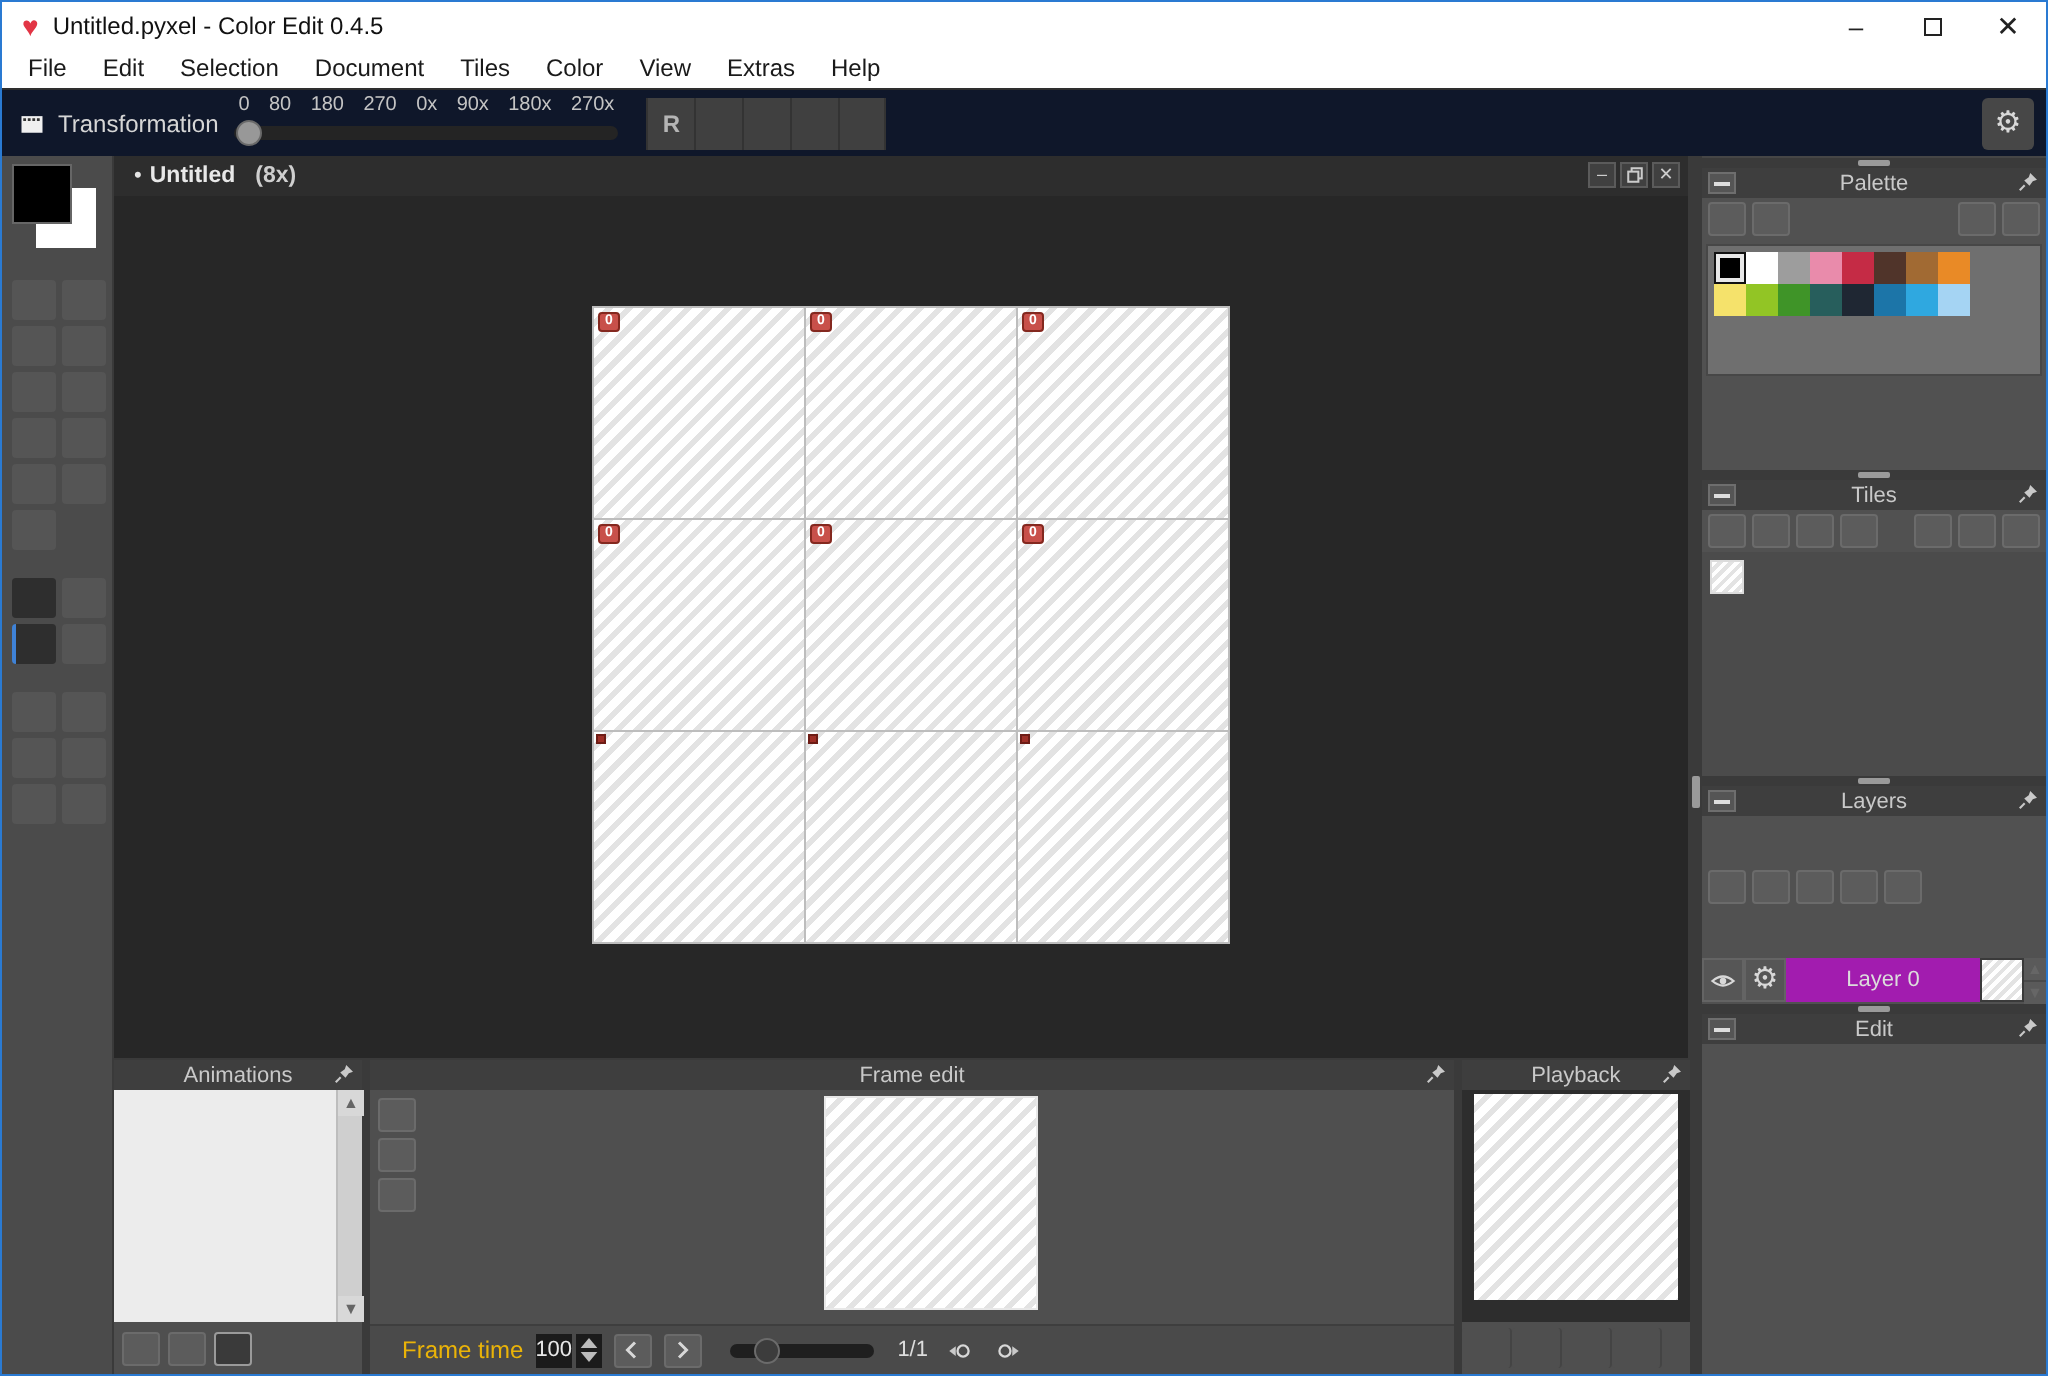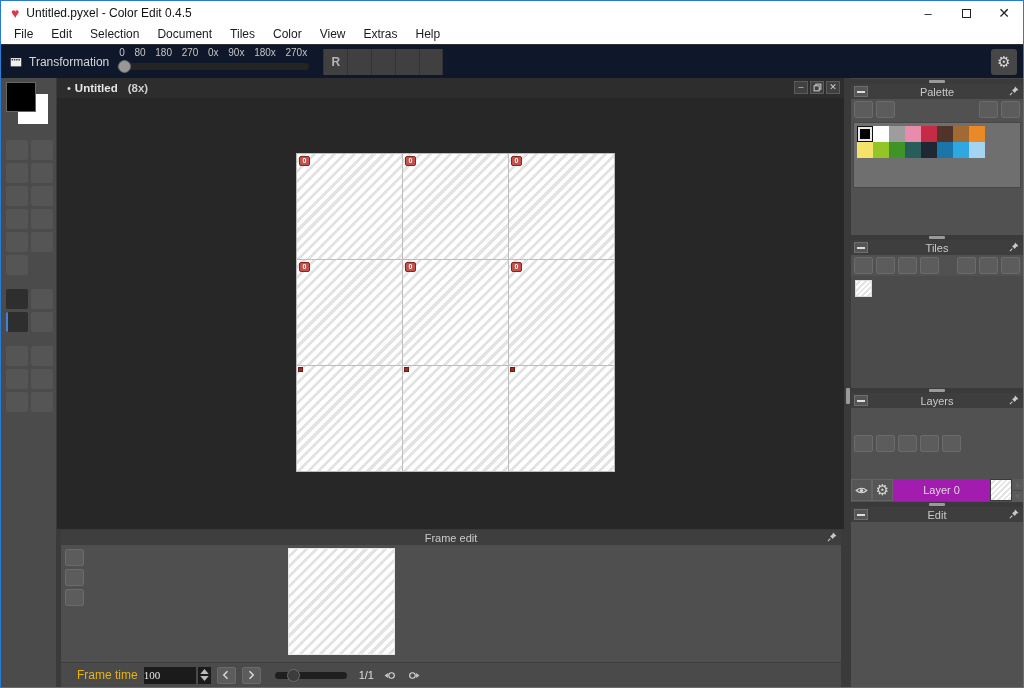--- a/index.html
+++ b/index.html
@@ -86,21 +86,21 @@
   .scroll-arrow{position:absolute;left:0;width:13px;height:13px;background:#d8d8d8;display:flex;align-items:center;justify-content:center;color:#666;font-size:8px;}
   .anim-toolbar{height:26px;display:flex;align-items:center;gap:4px;padding-left:4px;background:#4f4f4f;flex:0 0 auto;}
   .p-btn.selected{background:#3a3a3a;border:1px solid #9a9a9a;}
 
   .frame-panel{flex:1;min-width:0;}
   .frame-content{flex:1;position:relative;background:#4f4f4f;min-height:0;}
   .frame-side{position:absolute;left:4px;top:4px;display:flex;flex-direction:column;gap:3px;}
   .frame-img{position:absolute;left:227px;top:3px;width:107px;height:107px;border:1px solid #e8e8e8;}
   .frame-bar{height:25px;background:#4a4a4a;border-top:1px solid #3e3e3e;display:flex;align-items:center;gap:6px;padding-left:16px;flex:0 0 auto;}
   .fb-label{font-size:12px;color:#eab308;}
-  .ft-input{width:52px;height:17px;background:#1b1b1b;color:#e8e8e8;font-size:11px;display:flex;align-items:center;padding-left:0;font-family:Liberation Serif, serif;}
+  .ft-input{width:18px;height:17px;background:#1b1b1b;color:#e8e8e8;font-size:11px;display:flex;align-items:center;padding-left:0;}
   .ft-spin{width:13px;height:17px;background:#1b1b1b;display:flex;flex-direction:column;align-items:center;justify-content:center;gap:2px;margin-left:-4px;}
   .fb-slider{width:72px;height:7px;background:#1f1f1f;border-radius:4px;position:relative;margin-left:8px;}
   .fb-thumb{position:absolute;left:12px;top:-3px;width:13px;height:13px;border-radius:50%;background:#3c3c3c;border:1px solid #6b6b6b;}
   .fb-count{font-size:11px;color:#ddd;margin-left:6px;text-align:center;}
 
   .play-panel{width:114px;flex:0 0 auto;}
   .play-content{flex:1;position:relative;background:#2d2d2d;min-height:0;}
   .play-img{position:absolute;left:6px;top:2px;width:102px;height:103px;}
   .play-toolbar{height:26px;background:#4f4f4f;display:flex;align-items:center;flex:0 0 auto;}
   .play-toolbar .p-btn{width:25px;height:20px;background:#4f4f4f;border:none;border-right:1px solid #444;}
@@ -370,20 +370,48 @@
                 <span class="tile-dot"></span>
               </div>
               <div class="tile-cell stripes">
                 <span class="tile-dot"></span>
               </div>
             </div>
         </div>
       </div>
 
       <div class="bottom-row">
+        <div class="panel anim-panel">
+          <div class="panel-header">
+            <span class="panel-title">Animations</span>
+            <span class="ph-pin ic">
+                <svg width="12" height="12" viewBox="0 0 16 16">
+                  <path d="M9.5 2l4.5 4.5-2.8 1L9 10.5 5.5 7l3-2.2z" fill="#c9c9c9"></path>
+                  <path d="M5.8 10.2L2.5 13.5" stroke="#c9c9c9" stroke-width="1.4"></path>
+                </svg>
+              </span>
+          </div>
+          <div class="anim-content">
+            <div class="anim-scroll">
+              <div class="scroll-arrow" style="top:0;">▲</div>
+              <div class="scroll-arrow" style="bottom:0;">▼</div>
+            </div>
+          </div>
+          <div class="anim-toolbar" id="animToolbar">
+              <div class="p-btn">
+                <span class="ic"></span>
+              </div>
+              <div class="p-btn">
+                <span class="ic"></span>
+              </div>
+              <div class="p-btn selected">
+                <span class="ic"></span>
+              </div>
+            </div>
+        </div>
         <div class="h-div"></div>
 
         <div class="panel frame-panel">
           <div class="panel-header">
             <span class="panel-title">Frame edit</span>
             <span class="ph-pin ic">
                 <svg width="12" height="12" viewBox="0 0 16 16">
                   <path d="M9.5 2l4.5 4.5-2.8 1L9 10.5 5.5 7l3-2.2z" fill="#c9c9c9"></path>
                   <path d="M5.8 10.2L2.5 13.5" stroke="#c9c9c9" stroke-width="1.4"></path>
                 </svg>
@@ -449,20 +477,48 @@
                   <svg width="13" height="13" viewBox="0 0 16 16" fill="none" stroke="#d8d8d8" stroke-width="1.4">
                     <circle cx="5.5" cy="8" r="3.4"></circle>
                     <polygon points="10,5 14,8 10,11" fill="#c9c9c9" stroke="none"></polygon>
                   </svg>
                 </span>
               </div>
           </div>
         </div>
         <div class="h-div"></div>
 
+        <div class="panel play-panel">
+          <div class="panel-header">
+            <span class="panel-title">Playback</span>
+            <span class="ph-pin ic">
+                <svg width="12" height="12" viewBox="0 0 16 16">
+                  <path d="M9.5 2l4.5 4.5-2.8 1L9 10.5 5.5 7l3-2.2z" fill="#c9c9c9"></path>
+                  <path d="M5.8 10.2L2.5 13.5" stroke="#c9c9c9" stroke-width="1.4"></path>
+                </svg>
+              </span>
+          </div>
+          <div class="play-content">
+            <div class="play-img stripes"></div>
+          </div>
+          <div class="play-toolbar" id="playToolbar">
+              <div class="p-btn">
+                <span class="ic"></span>
+              </div>
+              <div class="p-btn">
+                <span class="ic"></span>
+              </div>
+              <div class="p-btn">
+                <span class="ic"></span>
+              </div>
+              <div class="p-btn">
+                <span class="ic"></span>
+              </div>
+            </div>
+        </div>
       </div>
     </div>
 
     <div class="v-div">
         <div class="grip-v"></div>
       </div>
 
     <div class="right-col">
 
       <div class="r-div">

